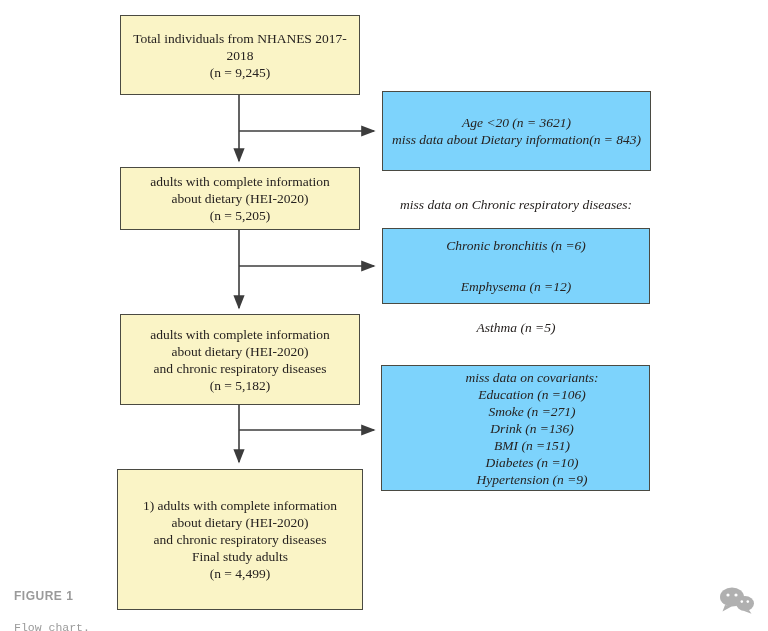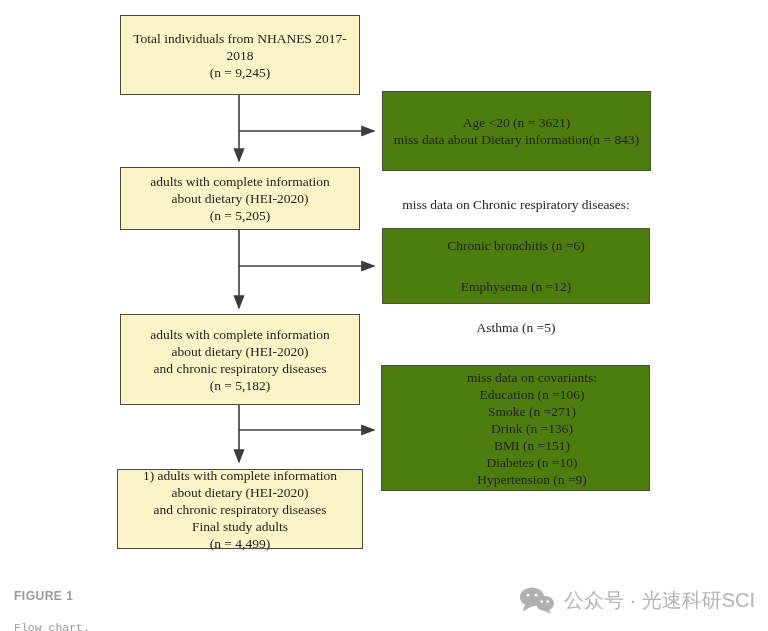--- a/index.html
+++ b/index.html
@@ -21,26 +21,26 @@
     justify-content: center;
     align-items: center;
     font-size: 13.5px;
     line-height: 17px;
     color: #262220;
     padding: 2px 6px;
   }
   .fbox .line { white-space: nowrap; }
 
   .main-box { background: #faf4c6; }
-  .excl-box { background: #4d7c0f; }
+  .excl-box { background: #7dd3fc; font-style: italic; }
 
   .box-total       { left: 120px; top: 15px;  width: 240px; height: 80px;  }
   .box-dietary     { left: 120px; top: 167px; width: 240px; height: 63px;  }
   .box-respiratory { left: 120px; top: 314px; width: 240px; height: 91px;  }
-  .box-final       { left: 117px; top: 469px; width: 246px; height: 80px; }
+  .box-final       { left: 117px; top: 469px; width: 246px; height: 141px; }
 
   .box-age         { left: 382px; top: 91px;  width: 269px; height: 80px;  }
   .box-resp-miss   { left: 382px; top: 228px; width: 268px; height: 76px; gap: 24px;  }
   .box-cov         { left: 381px; top: 365px; width: 269px; height: 126px; padding-left: 39px; }
 
   svg.arrows { position: absolute; left: 0; top: 0; pointer-events: none; }
 
   .caption {
     position: absolute;
     left: 14px; top: 589px;
@@ -142,16 +142,15 @@
     <svg width="36" height="28" viewBox="0 0 36 28">
       <ellipse cx="13" cy="11" rx="12" ry="9.6" fill="#b0b0b0"></ellipse>
       <polygon points="6,19 3.5,25.5 13,20.2" fill="#b0b0b0"></polygon>
       <circle cx="9" cy="9" r="1.6" fill="#ffffff"></circle>
       <circle cx="17" cy="9" r="1.6" fill="#ffffff"></circle>
       <ellipse cx="26" cy="17.5" rx="9" ry="7.4" fill="#b0b0b0"></ellipse>
       <polygon points="30,24 32.5,27.8 24.5,24.8" fill="#b0b0b0"></polygon>
       <circle cx="22.8" cy="15.6" r="1.3" fill="#ffffff"></circle>
       <circle cx="28.8" cy="15.6" r="1.3" fill="#ffffff"></circle>
     </svg>
-    <span>公众号 · 光速科研SCI</span>
   </div>
 
 </div>
 
 </body></html>

